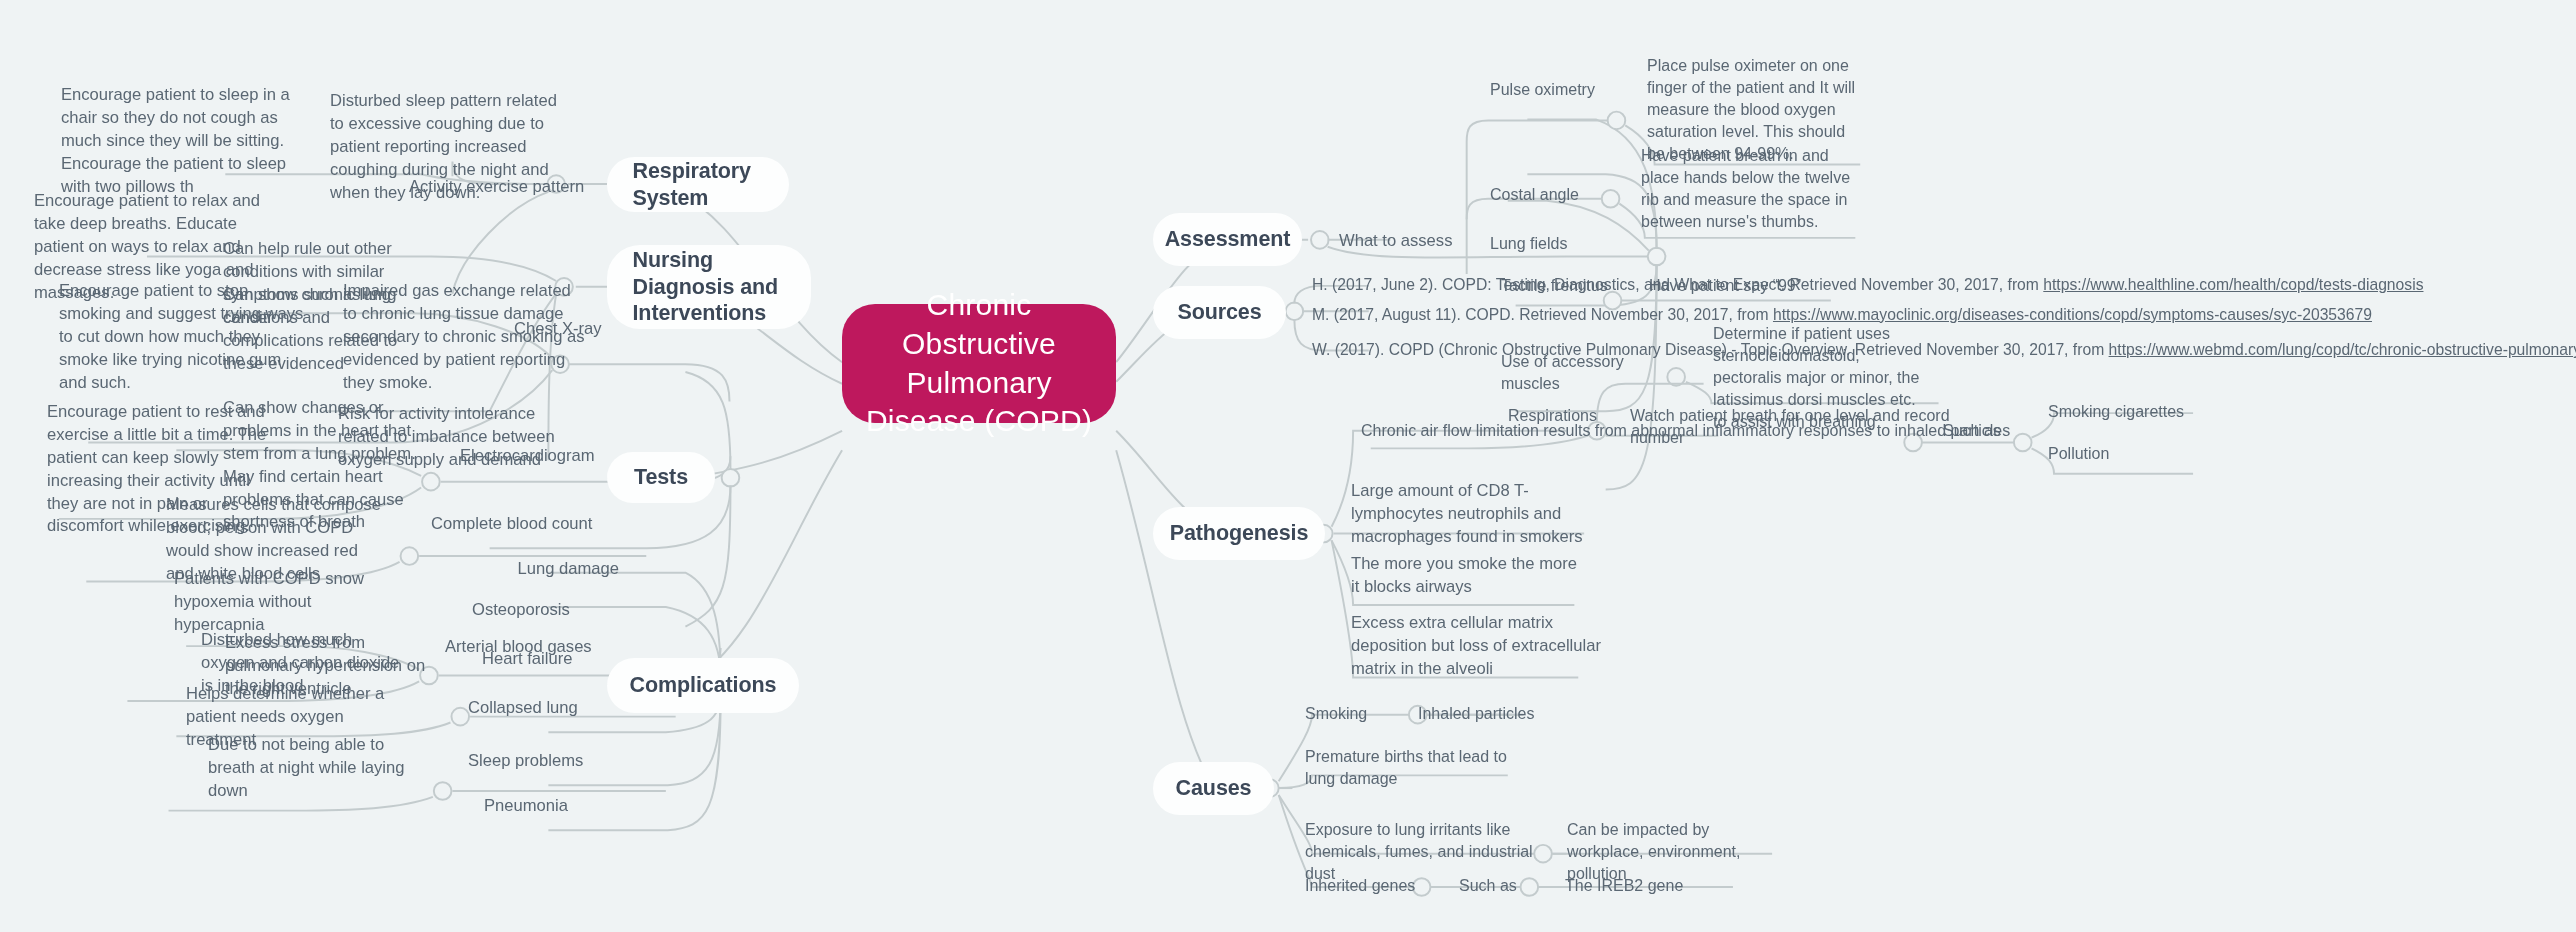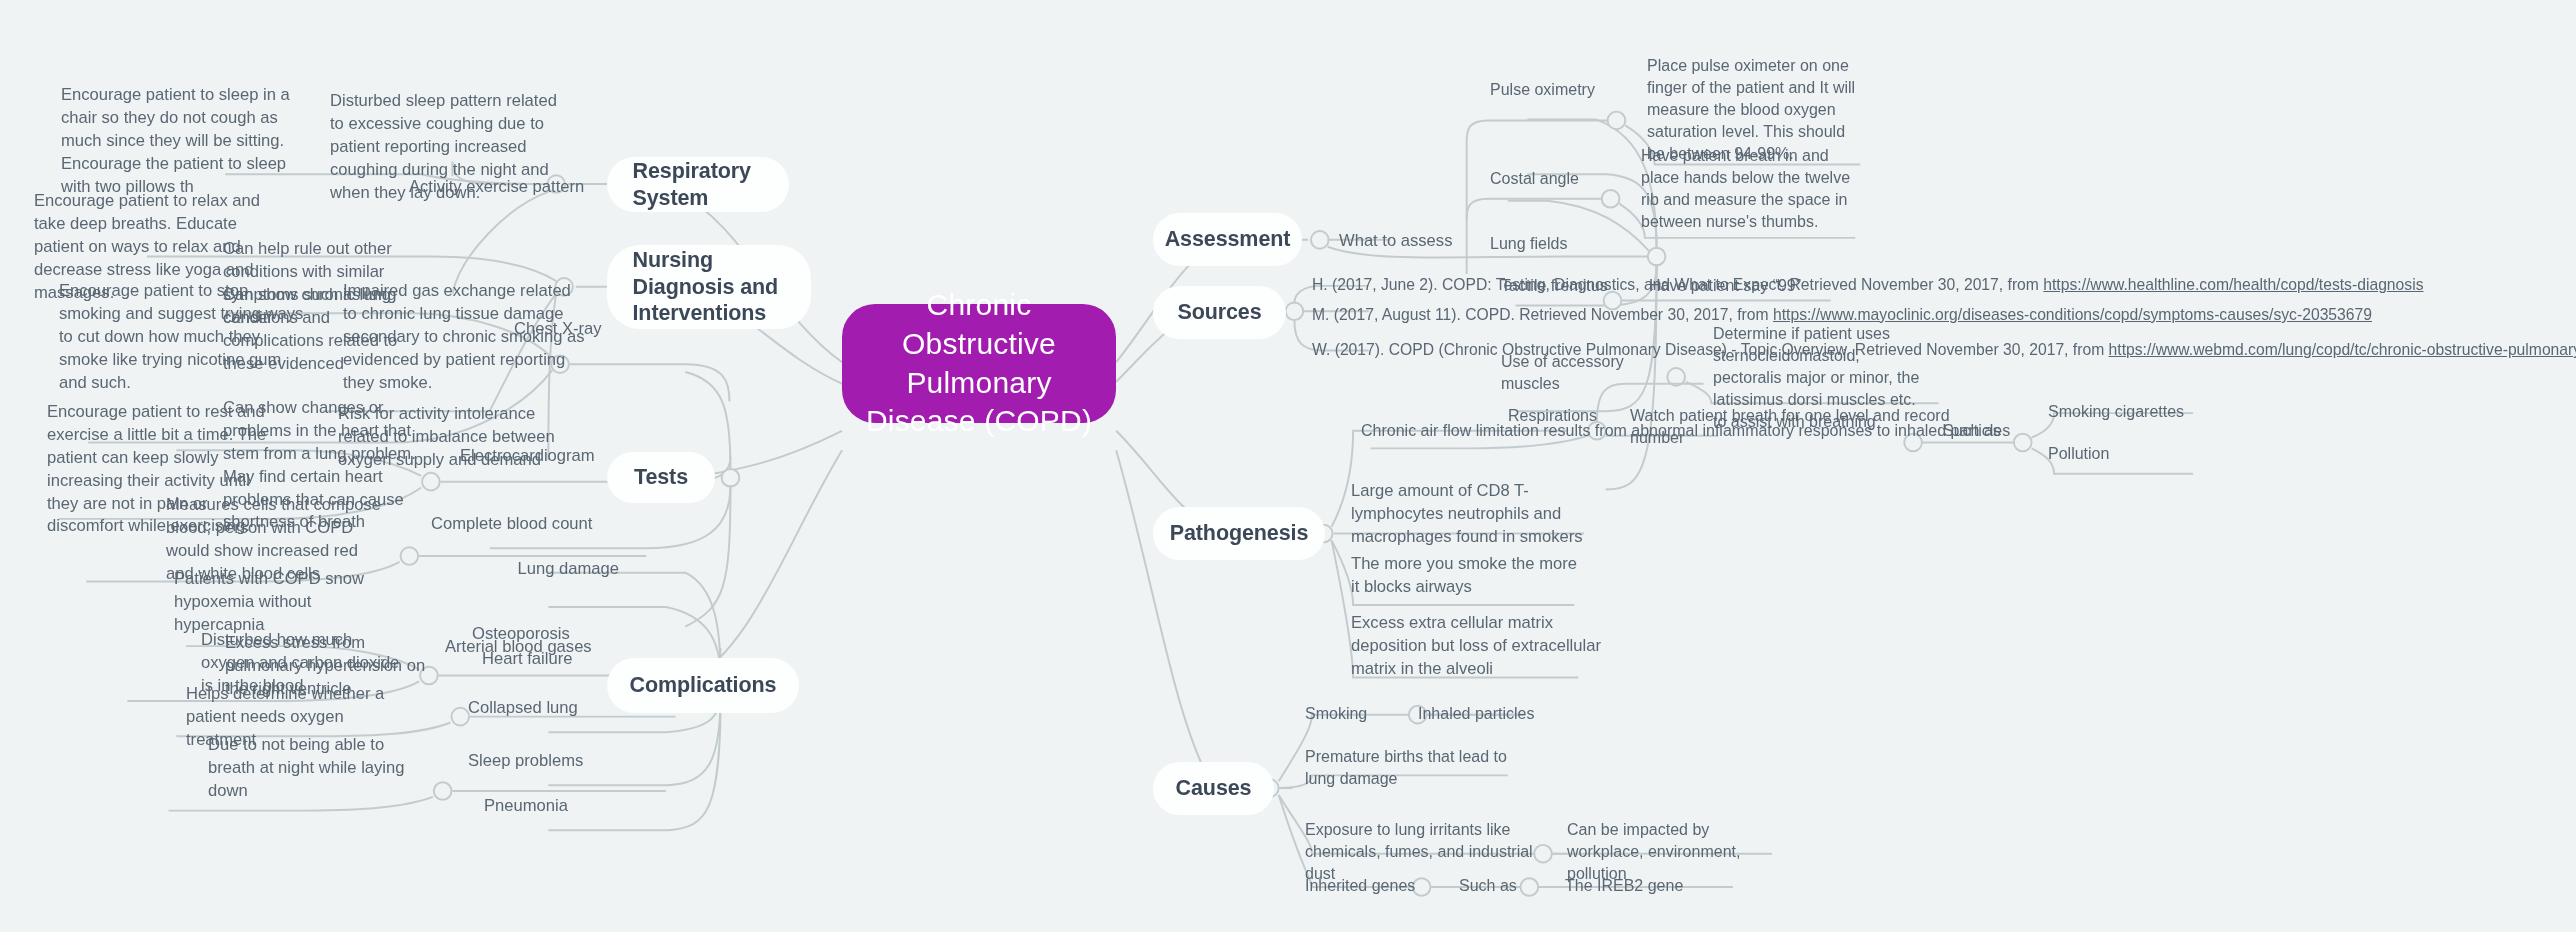--- a/index.html
+++ b/index.html
@@ -32,21 +32,21 @@
     stroke-width: 2;
   }
   .knob {
     fill: #eff3f4;
     stroke: #c3cbcd;
     stroke-width: 2;
   }
   
   .central {
     position: absolute;
-    background: #a21caf;
+    background: #be185d;
     color: #ffffff;
     border-radius: 33px;
     text-align: center;
     font-size: 30px;
     line-height: 1.29;
     font-weight: 400;
     display: flex;
     align-items: center;
     justify-content: center;
     padding: 9.8px 17.6px;
@@ -285,38 +285,38 @@
 
   <div class="leaf" style="left:174px; top:568px; width:227px;">Patients with COPD snow hypoxemia without hypercapnia</div>
 
   <div class="leaf" style="left:445px; top:636px; width:176px;">Arterial blood gases</div>
   <div class="leaf" style="left:201px; top:629px; width:206px;">Disturbed how much oxygen and carbon dioxide is in the blood</div>
 
   <div class="leaf" style="left:186px; top:683px; width:210px;">Helps determine whether a patient needs oxygen treatment</div>
 
   <div class="leaf" style="left:472px; top:558px; width:147px;text-align:right;">Lung damage</div>
 
-  <div class="leaf" style="left:472px; top:599px; width:147px;margin-top:24px;">Osteoporosis</div>
+  <div class="leaf" style="left:472px; top:599px; width:147px;">Osteoporosis</div>
 
   <div class="leaf" style="left:482px; top:648px; width:147px;">Heart failure</div>
   <div class="leaf" style="left:225px; top:632px; width:211px;">Excess stress from pulmonary hypertension on the right ventricle</div>
 
   <div class="leaf" style="left:468px; top:697px; width:147px;">Collapsed lung</div>
 
   <div class="leaf" style="left:468px; top:750px; width:147px;">Sleep problems</div>
   <div class="leaf" style="left:208px; top:734px; width:206px;">Due to not being able to breath at night while laying down</div>
 
   <div class="leaf" style="left:484px; top:795px; width:147px;">Pneumonia</div>
 
   <div class="leaf" style="left:1339px; top:230px; width:176px;">What to assess</div>
 
   <div class="leaf sm" style="left:1490px; top:79px; width:166px;">Pulse oximetry</div>
   <div class="leaf sm" style="left:1647px; top:55px; width:217px;">Place pulse oximeter on one finger of the patient and It will measure the blood oxygen saturation level. This should be between 94-99%.</div>
 
-  <div class="leaf sm" style="left:1490px; top:168px; width:166px;">Costal angle</div>
+  <div class="leaf sm" style="left:1490px; top:184px; width:166px;">Costal angle</div>
   <div class="leaf sm" style="left:1641px; top:145px; width:221px;">Have patient breath in and place hands below the twelve rib and measure the space in between nurse's thumbs.</div>
 
   <div class="leaf sm" style="left:1490px; top:233px; width:166px;">Lung fields</div>
 
   <div class="leaf sm" style="left:1501px; top:275px; width:157px;">Tactile fremitus</div>
   <div class="leaf sm" style="left:1649px; top:275px; width:196px;">Have patient say “99”</div>
 
   <div class="leaf sm" style="left:1501px; top:351px; width:176px;">Use of accessory muscles</div>
   <div class="leaf sm" style="left:1713px; top:323px; width:211px;">Determine if patient uses sternocleidomastoid, pectoralis major or minor, the latissimus dorsi muscles etc. to assist with breathing</div>
 

